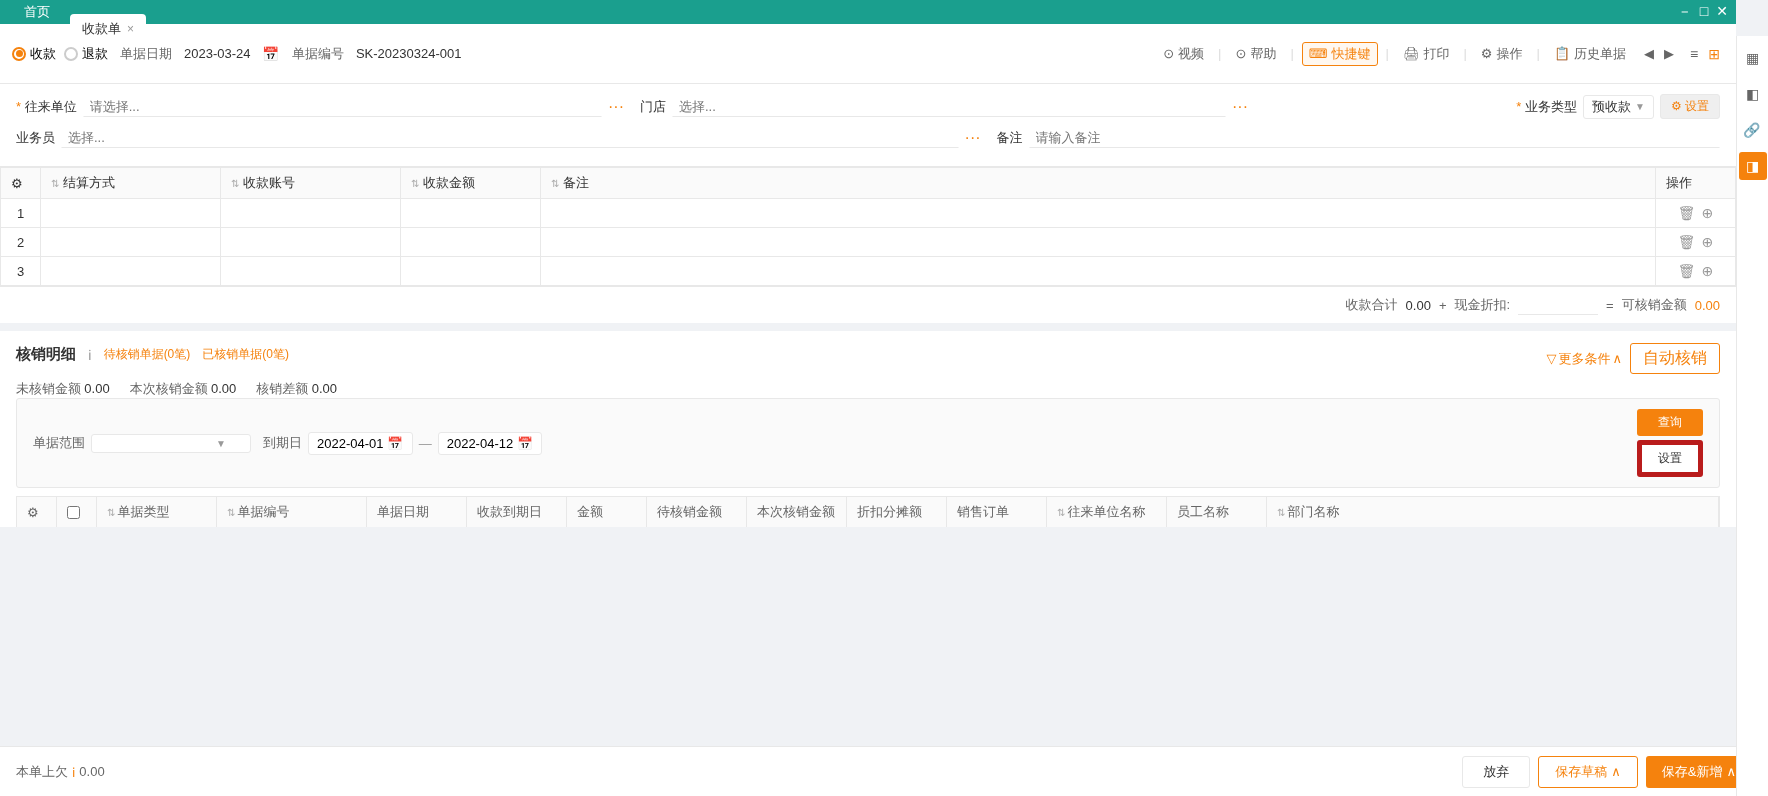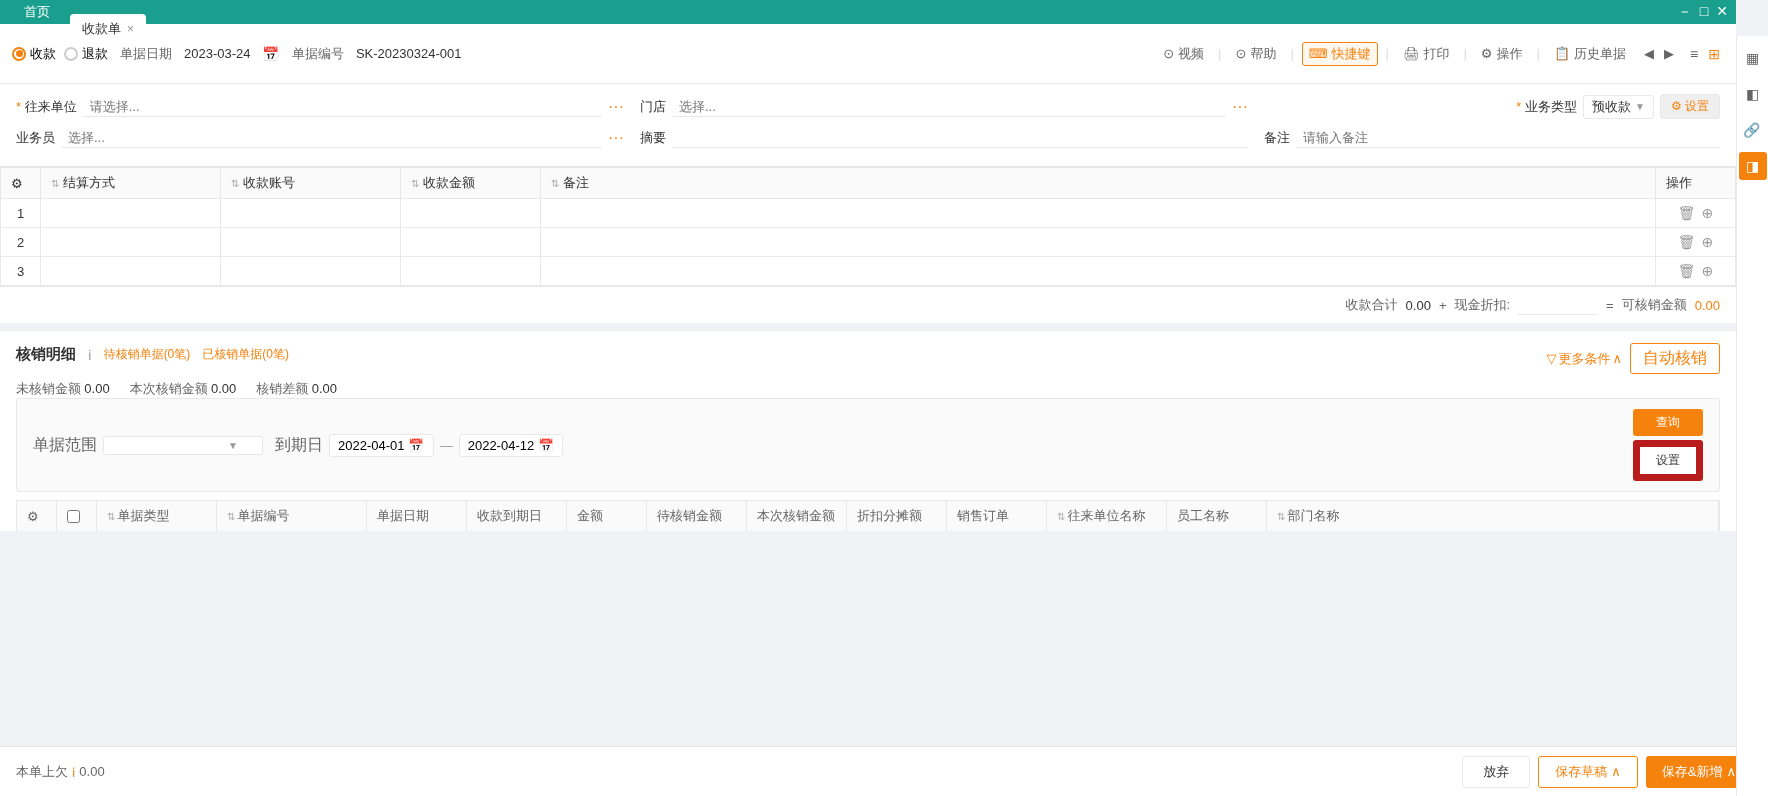--- a/index.html
+++ b/index.html
@@ -270,21 +270,21 @@
       border-radius: 3px;
       padding: 10px 16px;
       margin-bottom: 8px;
       background: #fafafa;
     }
     .filter-field {
       display: flex;
       align-items: center;
       gap: 6px;
     }
-    .filter-label { color: #666; font-size: 16px; }
+    .filter-label { color: #666; font-size: 13px; }
     .filter-select {
       border: 1px solid #e8e8e8;
       padding: 3px 24px 3px 8px;
       border-radius: 3px;
       background: #fff;
       min-width: 160px;
       position: relative;
       display: flex;
       align-items: center;
       justify-content: space-between;
@@ -305,21 +305,21 @@
       background: #f5820d;
       color: #fff;
       border: none;
       padding: 5px 16px;
       border-radius: 3px;
       cursor: pointer;
       font-size: 12px;
     }
     .settings-btn2 {
       background: #fff;
-      border: 7px solid #b91c1c;
+      border: 5px solid #b91c1c;
       color: #333;
       padding: 5px 16px;
       border-radius: 3px;
       cursor: pointer;
       font-size: 12px;
       text-align: right;
     }
     .filter-actions {
       margin-left: auto;
       display: flex;
@@ -525,24 +525,20 @@
           <span class="chevron">▼</span>
         </div>
         <button class="settings-btn">⚙ 设置</button>
       </div>
     </div>
     <div class="form-row">
       <div class="form-field" style="flex:2">
         <span class="field-label">业务员</span>
         <input class="field-input" type="text" placeholder="选择..." style="">
         <span class="more-btn">···</span>
-      </div>
-      <div class="form-field" style="flex:2">
-        <span class="field-label">摘要</span>
-        <input class="field-input" type="text" style="">
       </div>
       <div class="form-field" style="flex:1.5">
         <span class="field-label">备注</span>
         <input class="field-input" type="text" placeholder="请输入备注" style="">
       </div>
     </div>
   </div>
 
   <div class="table-section">
     <table class="data-table">

